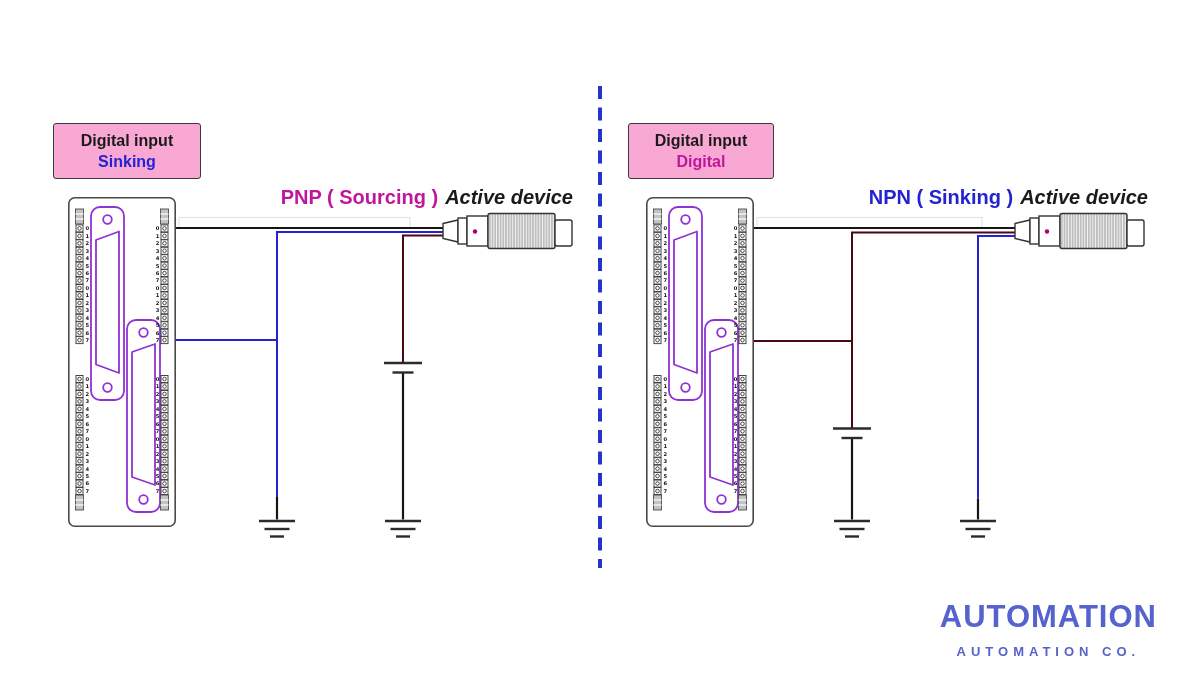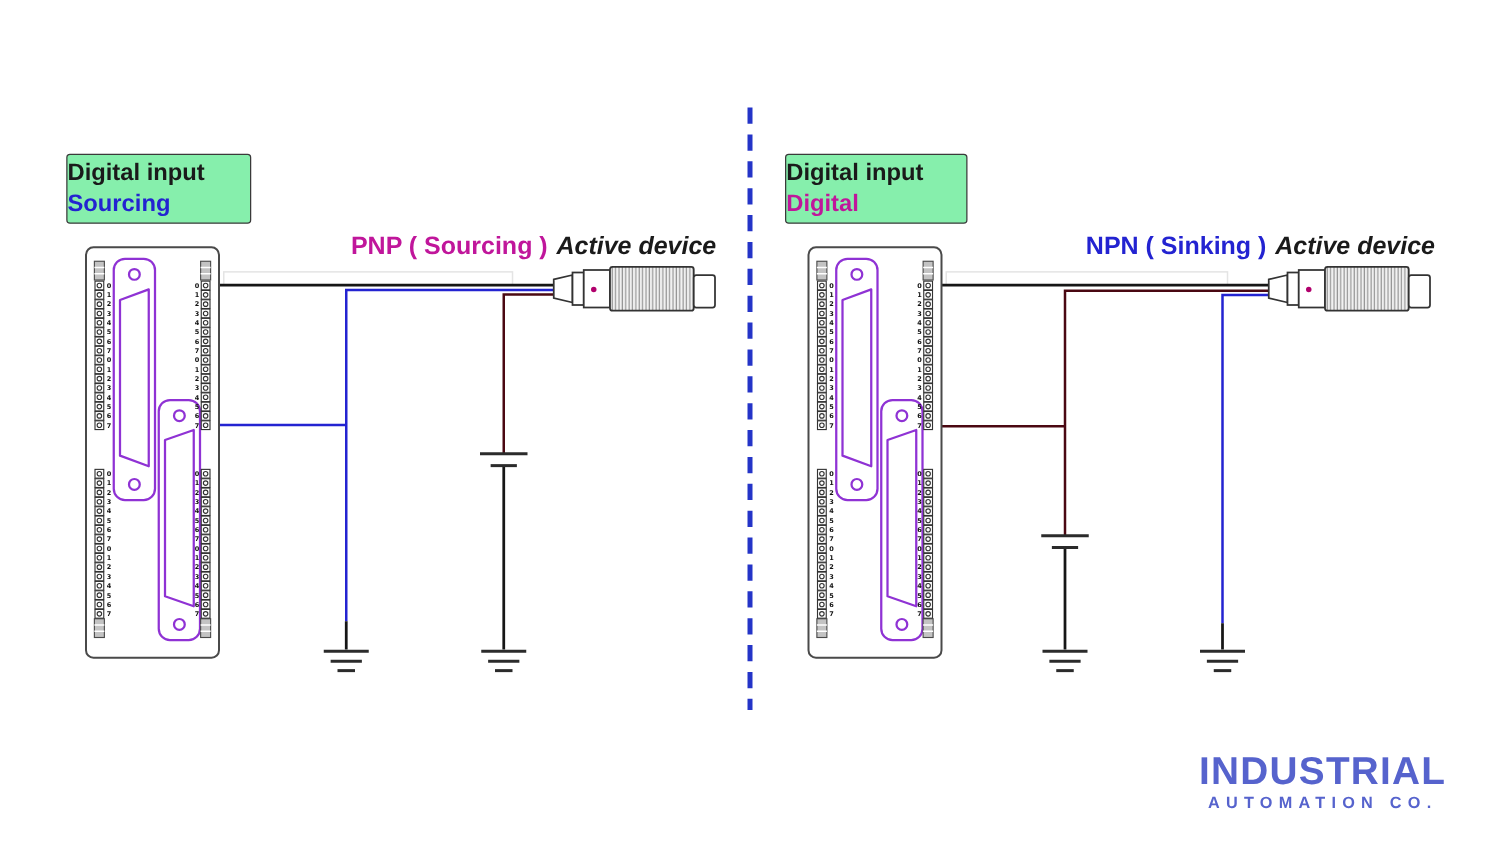--- a/index.html
+++ b/index.html
@@ -18,34 +18,34 @@
   .cap{fill:#c3c3c3;stroke:#4a4a4a;stroke-width:0.9;}
   .capline{stroke:#ffffff;stroke-width:1.2;}
   .dsub{fill:none;stroke:var(--c-purple);stroke-width:1.8;stroke-linejoin:round;}
   .wire-black{stroke:var(--c-wire_black);stroke-width:2.2;fill:none;}
   .wire-blue{stroke:var(--c-blue);stroke-width:2;fill:none;}
   .wire-maroon{stroke:var(--c-maroon);stroke-width:2;fill:none;}
   .wire-gray{stroke:var(--c-gray_wire);stroke-width:1.2;fill:none;}
   .sym{stroke:var(--c-symbol);fill:none;stroke-width:2.4;}
   .sensor-part{fill:#ffffff;stroke:#333;stroke-width:1.4;}
   .divider{stroke:var(--c-divider);stroke-width:4;stroke-dasharray:13 8.5;fill:none;}
-  .label-box{position:absolute;background:#86efac;border:1.6px solid #3a3a3a;border-radius:3px;
-             display:flex;flex-direction:column;justify-content:center;
-             font-size:19px;font-weight:700;line-height:1.32;}
+  .label-box{position:absolute;background:#f9a8d4;border:1.6px solid #3a3a3a;border-radius:3px;
+             display:flex;flex-direction:column;align-items:center;justify-content:center;
+             font-size:16px;font-weight:700;line-height:1.32;}
   .label-box .l1{color:var(--c-text_dark);}
   .box-sinking .l2{color:var(--c-blue);}
   .box-sourcing .l2{color:var(--c-magenta);}
   .device-title{position:absolute;font-size:20px;font-weight:700;text-align:right;
                 color:var(--c-text_dark);white-space:nowrap;}
   .device-title .accent-magenta{color:var(--c-magenta);}
   .device-title .accent-blue{color:var(--c-blue);margin-top:48px;}
   .device-title .suffix{margin-left:7px;color:var(--c-text_dark);font-style:italic;}
   .brand{position:absolute;right:43px;top:601px;text-align:center;color:var(--c-logo);}
   .brand .b1{font-size:31px;font-weight:800;letter-spacing:1px;line-height:1;}
-  .brand .b2{font-size:13px;font-weight:600;letter-spacing:5px;margin-top:3px;line-height:1;}
+  .brand .b2{font-size:13px;font-weight:600;letter-spacing:5px;margin-top:13px;line-height:1;}
 </style>
 </head>
 <body>
 
 <div id="canvas">
 
   <svg id="diagram-svg" width="1200" height="675" viewBox="0 0 1200 675">
     <defs>
       <pattern id="threads" x="0" y="0" width="2.7" height="6" patternUnits="userSpaceOnUse">
         <rect width="2.7" height="6" fill="#f3f3f3"></rect>
@@ -327,34 +327,34 @@
         <use href="#io-module"></use>
       </g>
       <use href="#sensor-shape" x="1015" y="214"></use>
     </g>
 
     <line x1="600" y1="86" x2="600" y2="568" class="divider"></line>
   </svg>
 
   <div class="label-box box-sinking" style="left:53px;top:123px;width:146px;height:54px;">
     <div class="l1">Digital input</div>
-    <div class="l2">Sourcing</div>
+    <div class="l2">Sinking</div>
   </div>
 
   <div class="label-box box-sourcing" style="left:628px;top:123px;width:144px;height:54px;">
     <div class="l1">Digital input</div>
     <div class="l2">Digital</div>
   </div>
 
   <div class="device-title" style="left:153px;top:186px;width:420px;">
     <span class="accent-magenta">PNP ( Sourcing )</span><span class="suffix">Active device</span>
   </div>
 
   <div class="device-title" style="left:728px;top:186px;width:420px;">
     <span class="accent-blue">NPN ( Sinking )</span><span class="suffix">Active device</span>
   </div>
 
   <div class="brand">
-    <div class="b1">INDUSTRIAL</div>
+    <div class="b1">AUTOMATION</div>
     <div class="b2">AUTOMATION CO.</div>
   </div>
 
 </div>
 
 </body></html>

